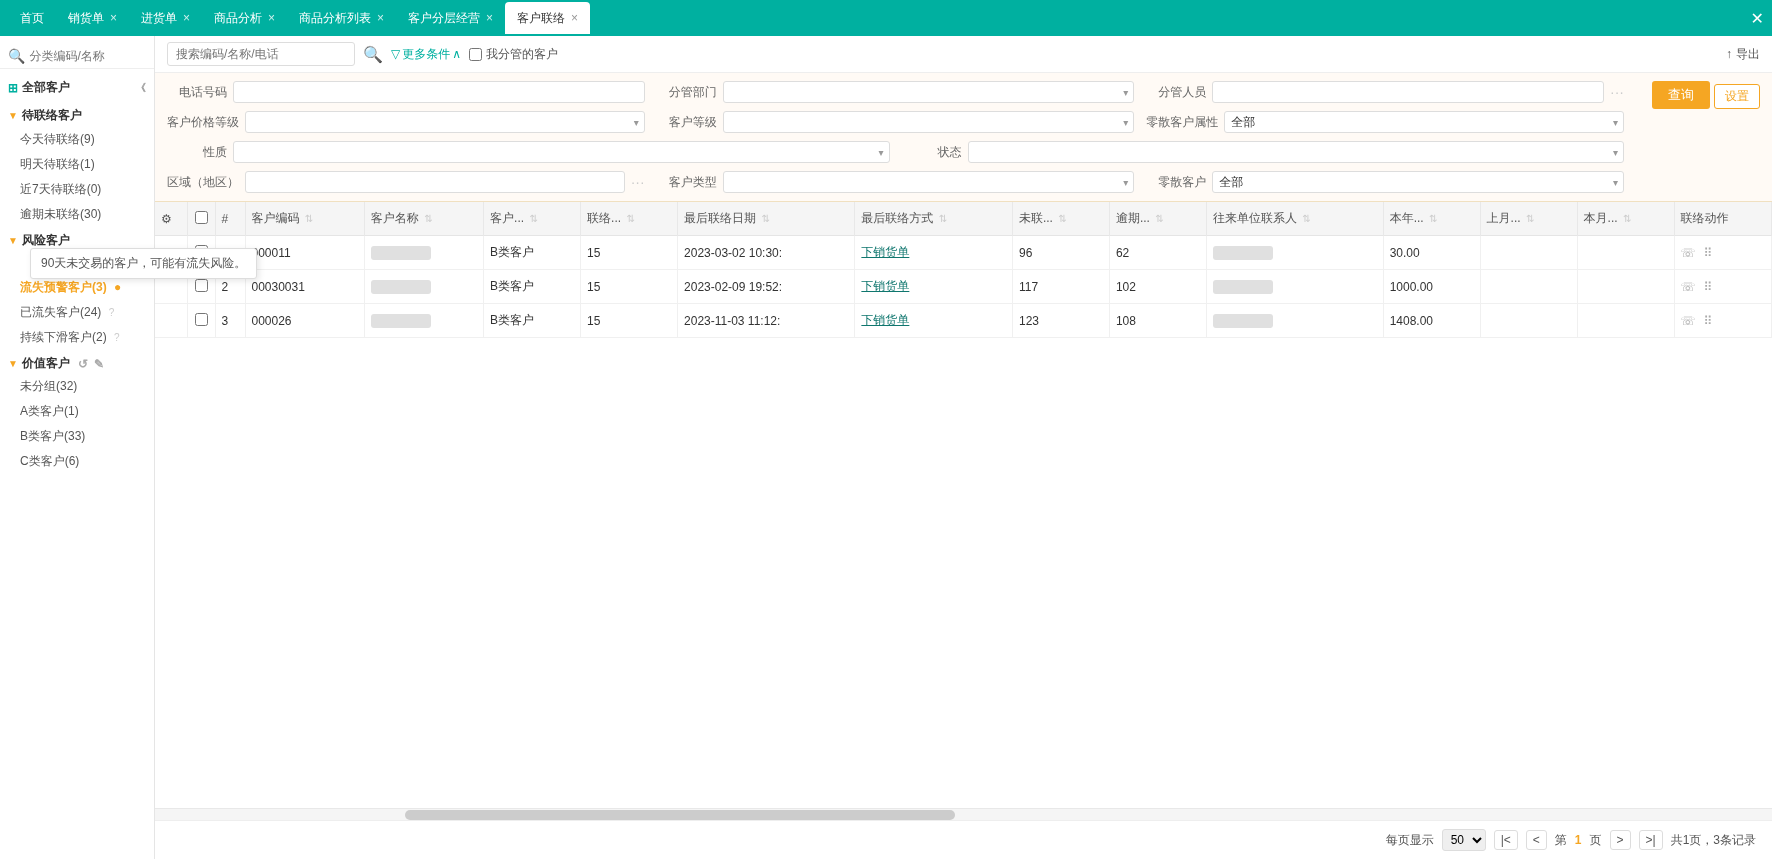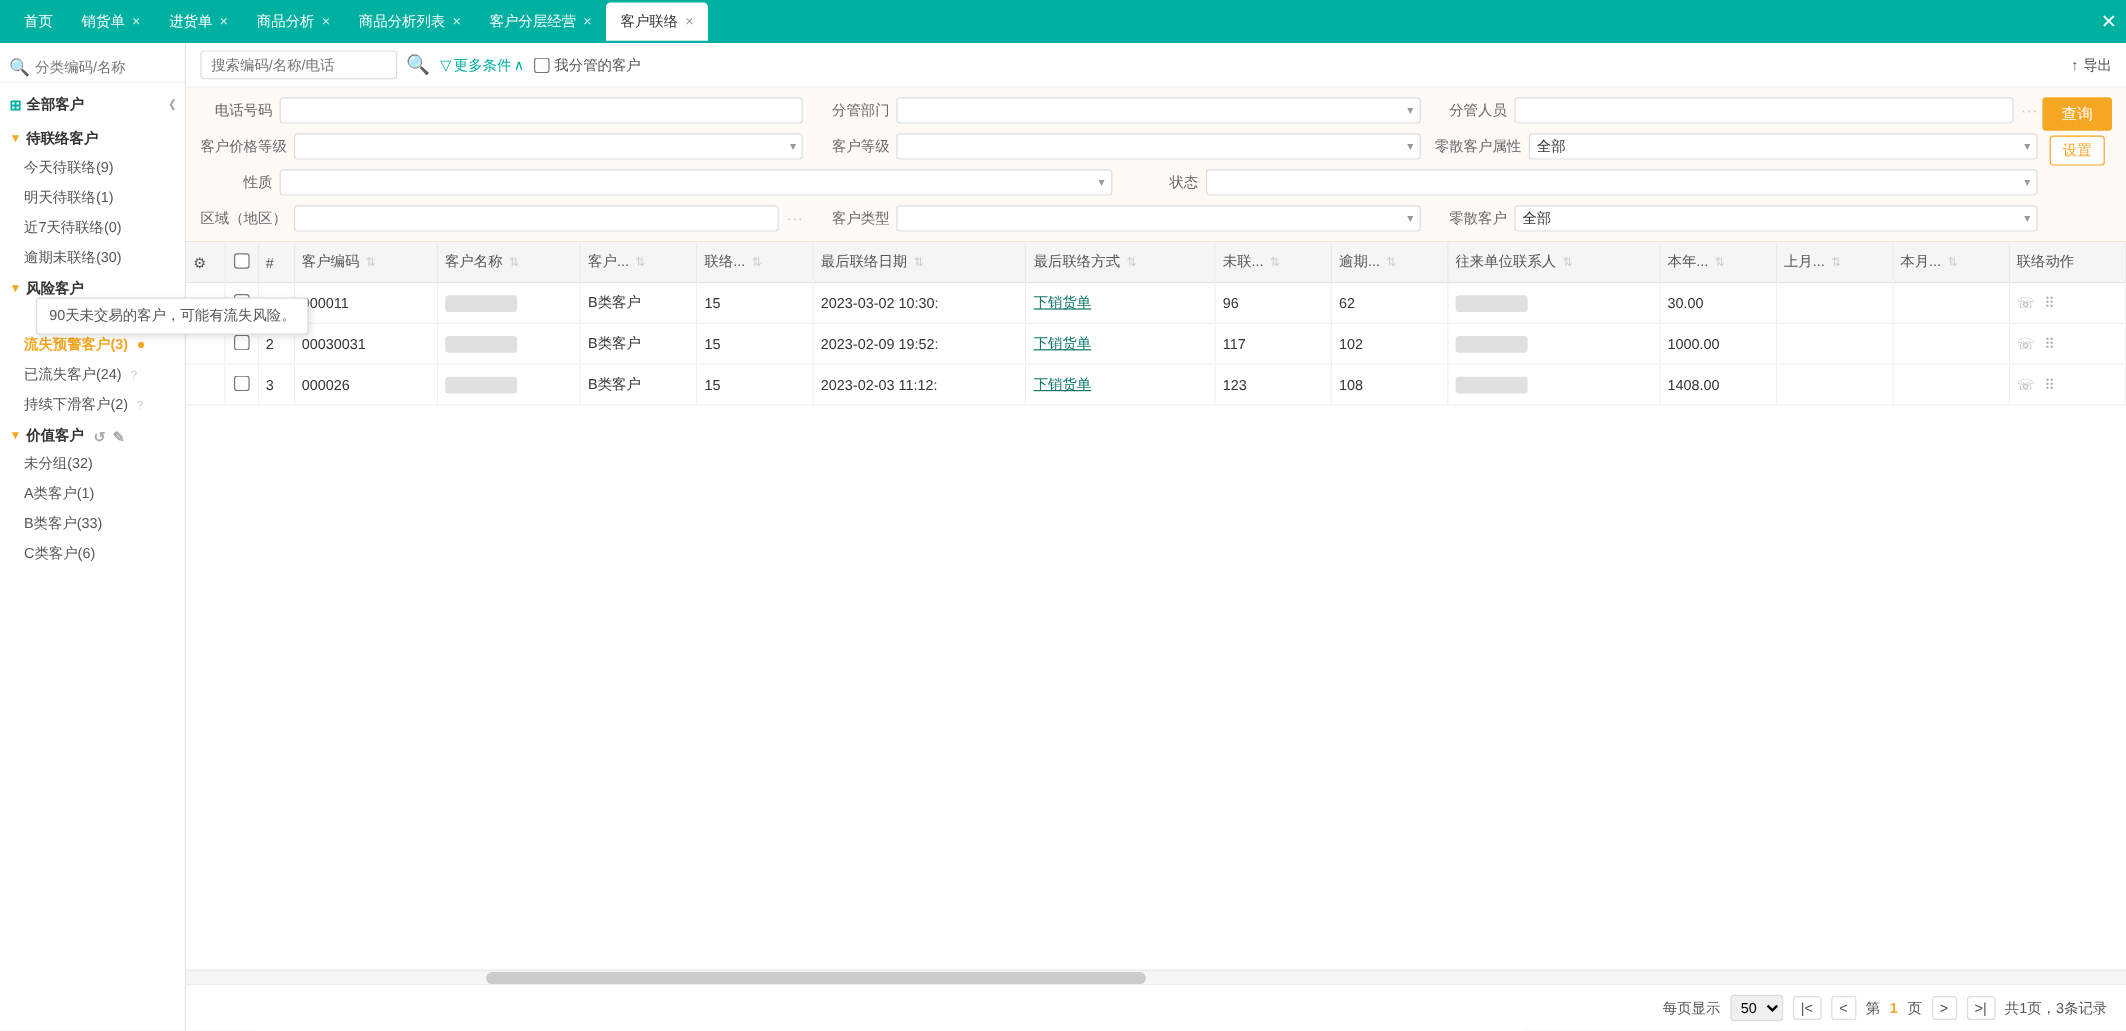--- a/index.html
+++ b/index.html
@@ -142,21 +142,21 @@
       padding: 6px 12px;
       border-bottom: 1px solid #eee;
       background: #fff;
       gap: 8px;
     }
     .filter-search-input {
       border: 1px solid #ddd;
       border-radius: 3px;
       padding: 4px 8px;
       font-size: 12px;
-      width: 164px;
+      width: 188px;
       outline: none;
       color: #999;
     }
     .filter-search-btn {
       background: none;
       border: none;
       cursor: pointer;
       color: #f5a623;
       font-size: 16px;
     }
@@ -262,23 +262,23 @@
       background: #fff;
       color: #f5a623;
       border: 1px solid #f5a623;
       border-radius: 3px;
       padding: 3px 10px;
       cursor: pointer;
       font-size: 12px;
     }
     .filter-actions {
       display: flex;
-      flex-direction: column;
+      flex-direction: row;
       gap: 4px;
-      align-items: center;
+      align-items: flex-end;
     }
 
     
     .table-container {
       flex: 1;
       overflow: auto;
       background: #fff;
     }
     table {
       width: 100%;
@@ -488,21 +488,21 @@
         <input type="checkbox" style="">
         <span>我分管的客户</span>
       </div>
       <div class="export-btn">
         <span>↑</span>
         <span>导出</span>
       </div>
     </div>
 
     <div class="advanced-filters">
-      <div style="display:flex; gap:4px; align-items:flex-start;">
+      <div style="display:flex; gap:28px; align-items:flex-start;">
         <div style="flex:1;">
 
           <div class="filter-row">
             <div class="filter-field">
               <span class="filter-label">电话号码</span>
               <input class="filter-input" type="text" style="flex: 2 1 0%;">
             </div>
             <div class="filter-field">
               <span class="filter-label">分管部门</span>
               <div class="filter-select-wrap" style="flex:2;">
@@ -701,21 +701,21 @@
             <tr>
       <td></td>
       <td class="checkbox-col">
         <input type="checkbox" style="">
       </td>
       <td>3</td>
       <td>000026</td>
       <td><span class="blurred-text">&nbsp;&nbsp;&nbsp;&nbsp;&nbsp;&nbsp;&nbsp;&nbsp;&nbsp;&nbsp;</span></td>
       <td>B类客户</td>
       <td>15</td>
-      <td>2023-02-03 11:12:</td>
+      <td>2023-11-03 11:12:</td>
       <td><span class="link-text">下销货单</span></td>
       <td>123</td>
       <td>108</td>
       <td><span class="blurred-text">&nbsp;&nbsp;&nbsp;&nbsp;&nbsp;&nbsp;&nbsp;</span></td>
       <td>1408.00</td>
       <td></td>
       <td></td>
       <td>
         <div class="action-icons">
           <span style="cursor:pointer;color:#aaa;">☏</span>

